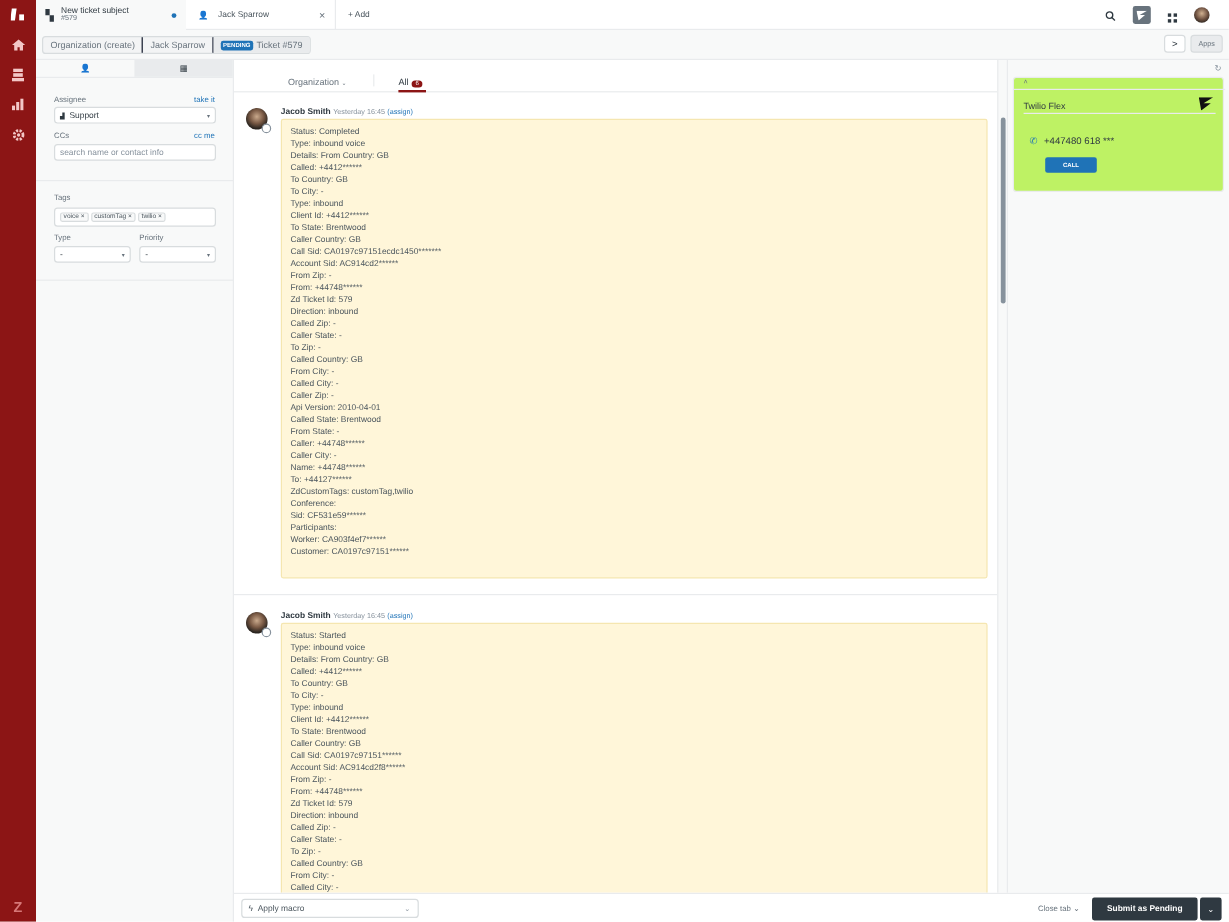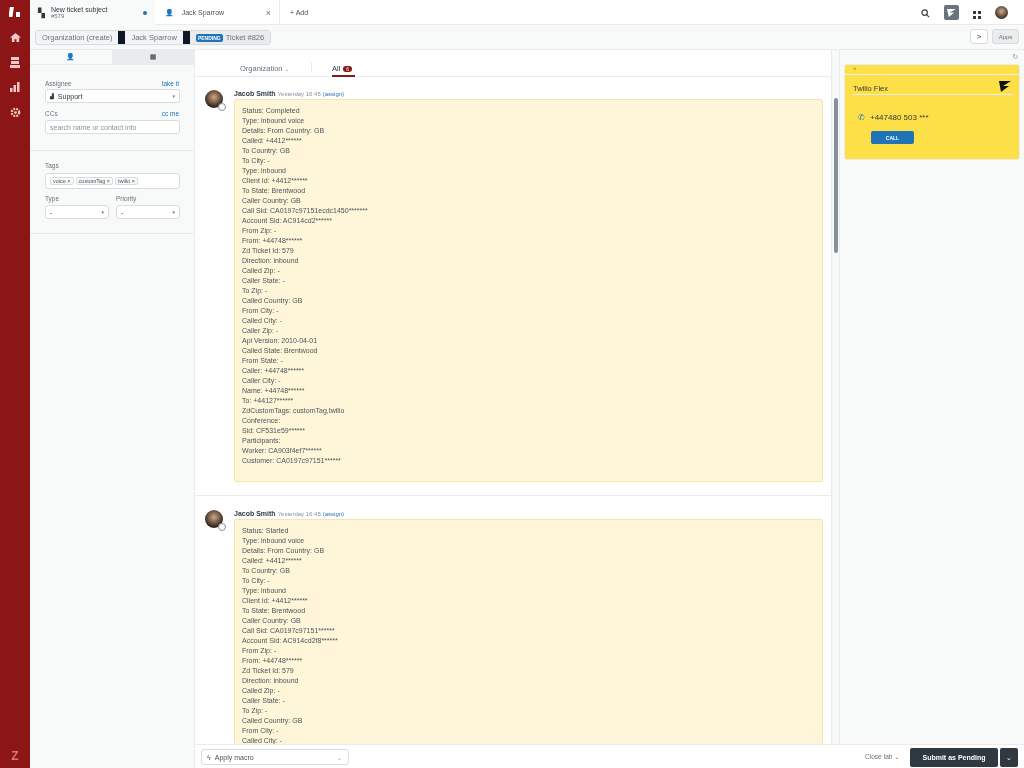--- a/index.html
+++ b/index.html
@@ -7,21 +7,21 @@
 .nav{position:absolute;left:0;top:0;width:30px;height:768px;background:#8c1515}
 .nav .ico{position:absolute;left:0;width:30px;height:24px;display:flex;align-items:center;justify-content:center;color:#f3c7c7}
 .topbar{position:absolute;left:30px;top:0;right:0;height:25px;background:#fff;border-bottom:1px solid #e9ebed}
 .tab{position:absolute;top:0;height:25px;display:flex;align-items:center;font-size:7px;color:#49545c}
 .tab1{left:0;width:125px;background:#f8f9f9;padding-left:8px}
 .tab2{left:125px;width:125px;border-right:1px solid #e9ebed;padding-left:10px}
 .tab3{left:252px;padding-left:8px}
 .topicons{position:absolute;right:0;top:0;height:25px}
 .subbar{position:absolute;left:30px;top:25px;right:0;height:25px;background:#f8f9f9;border-bottom:1px solid #e9ebed}
 .crumbs{position:absolute;left:5px;top:5px;height:15px;display:flex;border:1px solid #d8dcde;border-radius:3px;background:#f3f4f5;font-size:7.5px;color:#68737d}
-.crumbs span.c{padding:0 6px;display:flex;align-items:center;border-right:7px solid #0f172a}
+.crumbs span.c{padding:0 6px;display:flex;align-items:center;border-right:1px solid #0f172a}
 .crumbs span.c:last-child{border-right:none;background:#e9ebed}
 .pend{background:#1f73b7;color:#fff;font-size:5px;font-weight:bold;padding:1px 2px;border-radius:2px;margin-right:3px}
 .left{position:absolute;left:30px;top:50px;width:165px;height:718px;background:#f8f9f9;border-right:1px solid #e9ebed}
 .lt{display:flex;height:15px;border-bottom:1px solid #e9ebed}
 .lt div{flex:1;display:flex;align-items:center;justify-content:center;font-size:7px;color:#87929d}
 .lt div.sel{background:#e9ebed;color:#2f3941}
 .lbl{position:absolute;font-size:6.5px;color:#68737d}
 .lnk{position:absolute;font-size:6.5px;color:#1f73b7}
 .field{position:absolute;height:14px;background:#fff;border:1px solid #d8dcde;border-radius:3px;font-size:7px;display:flex;align-items:center;padding-left:4px;color:#2f3941}
 .field .car{position:absolute;right:4px;font-size:5px;color:#68737d}
@@ -35,21 +35,21 @@
 .avatar .mini{position:absolute;right:-3px;bottom:-3px;width:8px;height:8px;border-radius:50%;background:#fff;border:1px solid #87929d}
 .mh{position:absolute;left:39px;font-size:7px}
 .mh b{color:#2f3941}
 .mh .time{color:#87929d;font-size:6px;margin-left:2px}
 .mh .asg{color:#1f73b7;font-size:6px;margin-left:2px}
 .note{position:absolute;left:39px;width:589px;background:#fff6d9;border:1px solid #f5e6b0;border-radius:2px;padding:6px 7px;font-size:7px;line-height:10px;color:#49545c}
 .sep{position:absolute;left:0;width:636px;height:1px;background:#e9ebed}
 .scroll{position:absolute;left:831px;top:50px;width:9px;height:694px;background:#f8f9f9;border-left:1px solid #e9ebed;border-right:1px solid #e9ebed}
 .thumb{position:absolute;left:2px;top:48px;width:4px;height:155px;background:#87929d;border-radius:2px}
 .right{position:absolute;left:840px;top:50px;right:0;height:718px;background:#f8f9f9}
-.card{position:absolute;left:4px;top:14px;width:176px;height:96px;background:#fde047;border:1px solid #e9ebed;border-radius:3px}
+.card{position:absolute;left:4px;top:14px;width:176px;height:96px;background:#bef264;border:1px solid #e9ebed;border-radius:3px}
 .callbtn{position:absolute;left:26px;top:66px;width:43px;height:13px;background:#1f73b7;border-radius:2px;color:#fff;font-size:5px;font-weight:bold;display:flex;align-items:center;justify-content:center}
 .footer{position:absolute;left:195px;top:744px;right:0;height:24px;background:#fff;border-top:1px solid #e9ebed}
 .macro{position:absolute;left:6px;top:4px;width:148px;height:16px;border:1px solid #d8dcde;border-radius:3px;font-size:7px;color:#49545c;display:flex;align-items:center;padding-left:5px}
 .submit{position:absolute;left:715px;top:3px;width:88px;height:19px;background:#2f3941;border-radius:2px;color:#fff;font-size:7px;font-weight:bold;display:flex;align-items:center;justify-content:center}
 .submit2{position:absolute;left:805px;top:3px;width:18px;height:19px;background:#2f3941;border-radius:2px;color:#fff;font-size:7px;display:flex;align-items:center;justify-content:center}
 </style>
 </head>
 <body>
 
 <div class="nav">
@@ -125,21 +125,21 @@
     <span style="position:absolute;right:16px;top:6px;width:13px;height:13px;border-radius:50%;background:radial-gradient(circle at 50% 40%,#d0b090 0,#6d5040 50%,#2b2520 80%)"></span>
   </div>
 </div>
 
 <div class="subbar">
   <div class="crumbs">
     <span class="c">Organization (create)</span>
     <span class="c">Jack Sparrow</span>
     <span class="c">
         <span class="pend">PENDING</span>
-        <span>Ticket #826</span>
+        <span>Ticket #579</span>
       </span>
   </div>
   <div style="position:absolute;right:36px;top:4px;width:18px;height:15px;border:1px solid #d8dcde;border-radius:3px;background:#fff;font-size:8px;display:flex;align-items:center;justify-content:center">&gt;</div>
   <div style="position:absolute;right:5px;top:4px;width:27px;height:15px;border:1px solid #d8dcde;border-radius:3px;background:#e9ebed;font-size:6px;color:#68737d;display:flex;align-items:center;justify-content:center">Apps</div>
 </div>
 
 <div class="left">
   <div class="lt">
     <div>
         <span>👤</span>
@@ -278,21 +278,21 @@
     <span style="position:absolute;left:8px;top:1px;font-size:6px;color:#68737d">˄</span>
     <div style="position:absolute;left:0;top:9px;width:176px;height:1px;background:#e9ebed"></div>
     <div style="position:absolute;left:8px;top:19px;font-size:7.5px;color:#2f3941">Twilio Flex</div>
     <span style="position:absolute;right:8px;top:16px">
       <svg width="12" height="11" viewBox="0 0 12 11">
           <path d="M0 0h12L4 5h6L2 11z" fill="#111"></path>
         </svg>
     </span>
     <div style="position:absolute;left:8px;top:29px;width:160px;height:1px;background:#e9ebed"></div>
     <span style="position:absolute;left:13px;top:48px;font-size:8px;color:#1f73b7">✆</span>
-    <div style="position:absolute;left:25px;top:48px;font-size:8px;color:#2f3941">+447480 503 ***</div>
+    <div style="position:absolute;left:25px;top:48px;font-size:8px;color:#2f3941">+447480 618 ***</div>
     <div class="callbtn">CALL</div>
   </div>
 </div>
 
 <div class="footer">
   <div class="macro">
     <span style="margin-right:4px">ϟ</span>
     <span>Apply macro</span>
     <span style="position:absolute;right:6px;font-size:6px;color:#87929d">⌄</span>
   </div>

